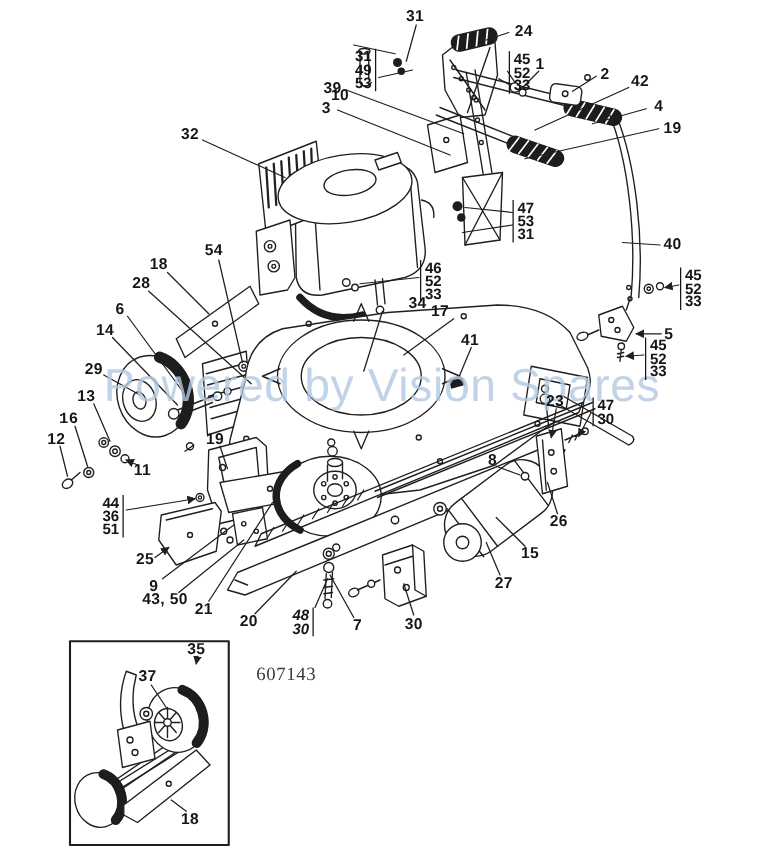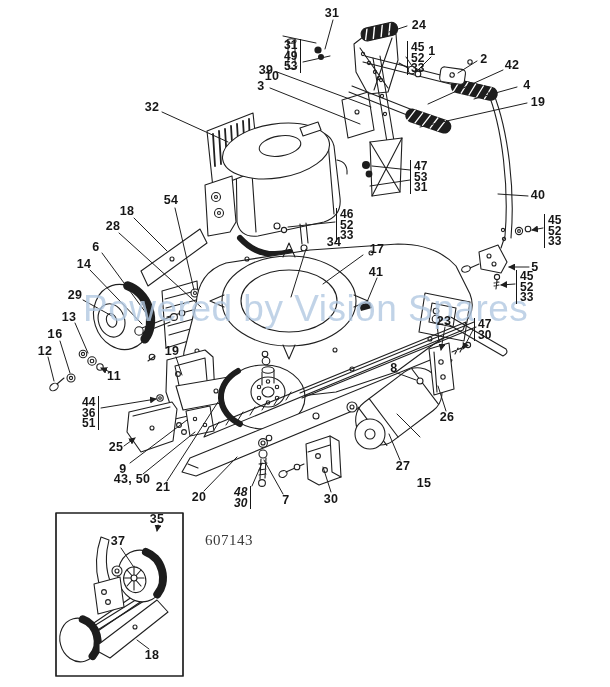--- a/index.html
+++ b/index.html
@@ -385,34 +385,34 @@
       <div class="callout" style="left: 538px; top: 102px;">19</div>
       <div class="callout" style="left: 266px; top: 70px;">39</div>
       <div class="callout" style="left: 261px; top: 86px;">3</div>
       <div class="callout" style="left: 152px; top: 107px;">32</div>
       <div class="callout" style="left: 171px; top: 200px;">54</div>
       <div class="callout" style="left: 127px; top: 211px;">18</div>
       <div class="callout" style="left: 113px; top: 226px;">28</div>
       <div class="callout" style="left: 96px; top: 247px;">6</div>
       <div class="callout" style="left: 84px; top: 264px;">14</div>
       <div class="callout" style="left: 310px; top: 242px; margin-left: 24px;">34</div>
-      <div class="callout" style="left: 377px; top: 249px;">17</div>
+      <div class="callout" style="left: 352px; top: 249px;">17</div>
       <div class="callout" style="left: 376px; top: 272px;">41</div>
       <div class="callout" style="left: 538px; top: 195px;">40</div>
       <div class="callout" style="left: 535px; top: 267px;">5</div>
       <div class="callout" style="left: 75px; top: 295px;">29</div>
       <div class="callout" style="left: 69px; top: 317px;">13</div>
       <div class="callout" style="left: 55px; top: 335px; font-family: Liberation Mono, monospace;">16</div>
       <div class="callout" style="left: 45px; top: 351px;">12</div>
       <div class="callout" style="left: 114px; top: 376px;">11</div>
       <div class="callout" style="left: 172px; top: 351px;">19</div>
       <div class="callout" style="left: 444px; top: 321px;">23</div>
       <div class="callout" style="left: 394px; top: 368px;">8</div>
       <div class="callout" style="left: 447px; top: 417px;">26</div>
-      <div class="callout" style="left: 424px; top: 442px; margin-top: 41px;">15</div>
+      <div class="callout" style="left: 424px; top: 442px;">15</div>
       <div class="callout" style="left: 403px; top: 466px;">27</div>
       <div class="callout" style="left: 331px; top: 499px;">30</div>
       <div class="callout" style="left: 116px; top: 447px;">25</div>
       <div class="callout" style="left: 123px; top: 469px;">9</div>
       <div class="callout" style="left: 132px; top: 479px;">43, 50</div>
       <div class="callout" style="left: 163px; top: 487px;">21</div>
       <div class="callout" style="left: 199px; top: 497px;">20</div>
       <div class="callout" style="left: 286px; top: 500px;">7</div>
       <div class="callout" style="left: 157px; top: 519px;">35</div>
       <div class="callout" style="left: 118px; top: 541px;">37</div>

